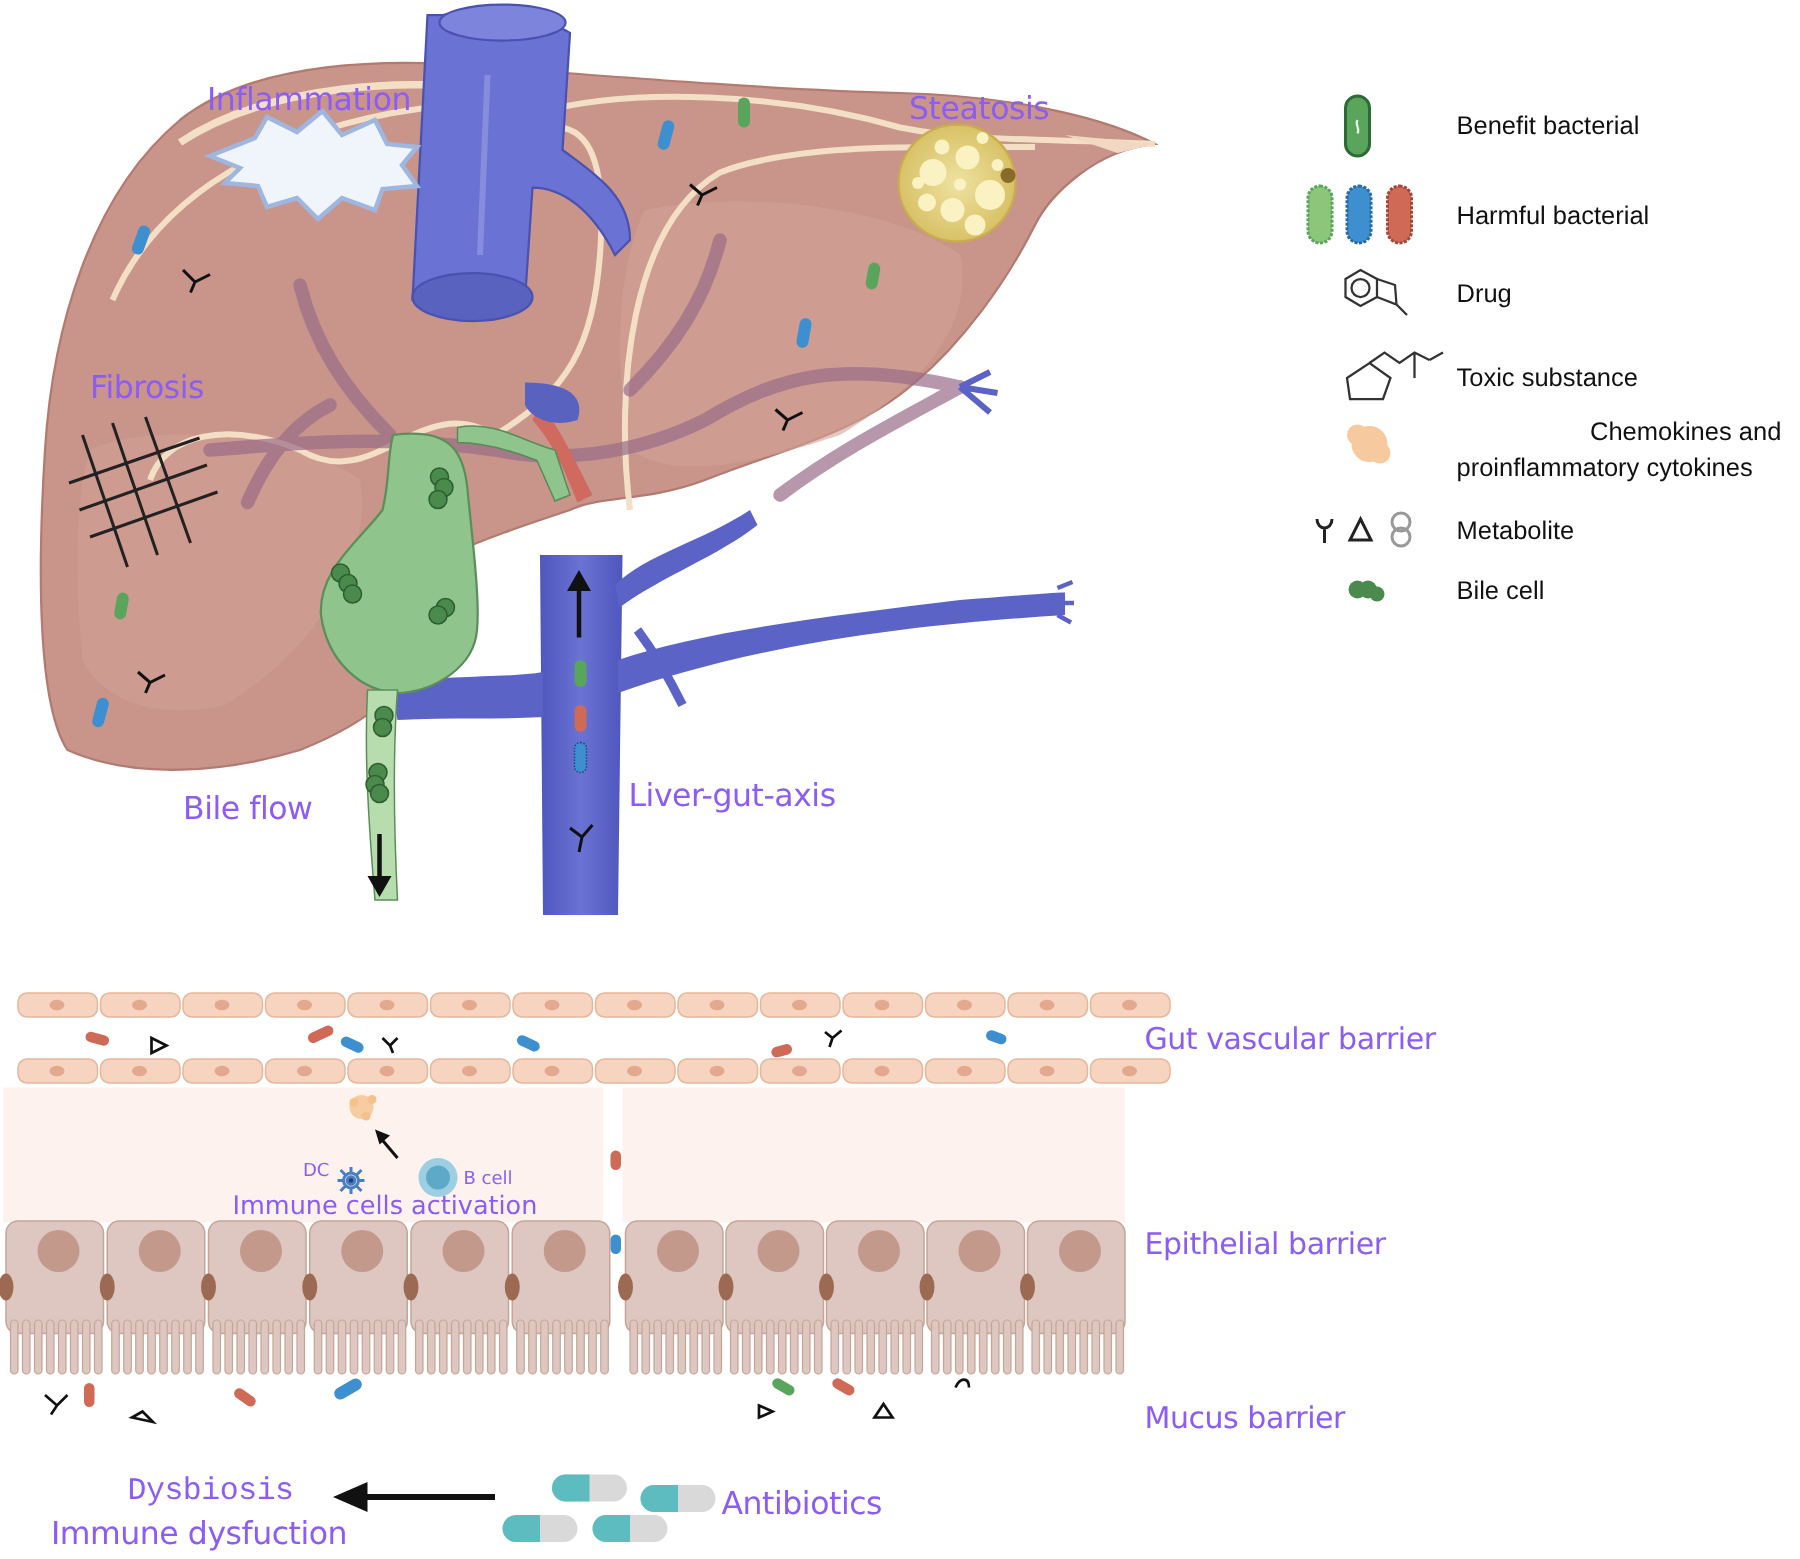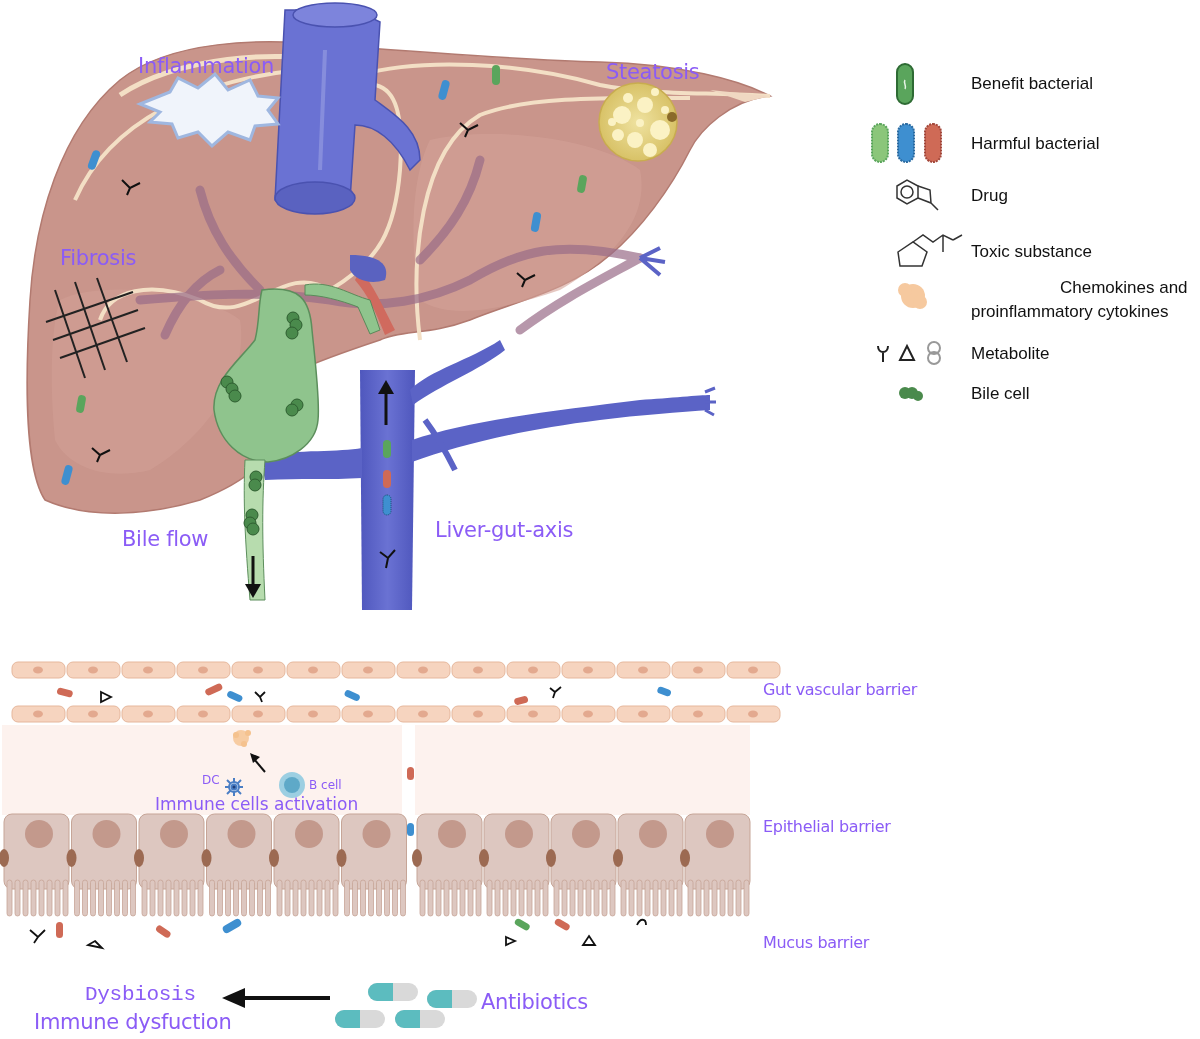--- a/index.html
+++ b/index.html
@@ -1,20 +1,20 @@
 <!DOCTYPE html>
 <html><head>
 <meta charset="utf-8">
 <style>
   html, body { margin: 0; padding: 0; background: #ffffff; }
   body { width: 1200px; height: 1039px; position: relative; overflow: hidden; font-family: "DejaVu Sans", sans-serif; }
   #stage { position: absolute; left: 0; top: 0; width: 1200px; height: 1039px; }
   .label { position: absolute; color: #8b5cf6; white-space: nowrap; font-family: "DejaVu Sans", sans-serif; }
   .lbl-big { font-size: 21px; letter-spacing: -0.3px; }
-  .lbl-mid { font-size: 16px; letter-spacing: -0.3px; text-align: center; }
+  .lbl-mid { font-size: 20px; letter-spacing: -0.3px; text-align: center; }
   .legend-text { position: absolute; font-family: "Liberation Sans", sans-serif; font-size: 17px; color: #111; white-space: nowrap; line-height: 24px; }
   .small-lbl { font-size: 12px; }
 </style>
 </head>
 <body>
 
 <div id="stage">
 
 <svg width="1200" height="1039" viewBox="0 0 1200 1039" xmlns="http://www.w3.org/2000/svg" style="position:absolute;left:0;top:0">
   <defs>
@@ -444,21 +444,21 @@
           <circle cx="912" cy="393" r="6"></circle>
           <circle cx="918" cy="396" r="5"></circle>
     </g>
   </g>
 </svg>
 
 <div class="label lbl-big" style="left:138px;top:54px;">Inflammation</div>
 <div class="label lbl-big" style="left:606px;top:60px;">Steatosis</div>
 <div class="label lbl-big" style="left:60px;top:246px;">Fibrosis</div>
 <div class="label lbl-big" style="left:122px;top:527px;">Bile flow</div>
-<div class="label lbl-big" style="left:435px;top:518px;">Liver-gut-axis</div>
+<div class="label lbl-big" style="left:419px;top:518px;">Liver-gut-axis</div>
 
 <div class="legend-text" style="left:971px;top:72px;">Benefit bacterial</div>
 <div class="legend-text" style="left:971px;top:132px;">Harmful bacterial</div>
 <div class="legend-text" style="left:971px;top:184px;">Drug</div>
 <div class="legend-text" style="left:971px;top:240px;">Toxic substance</div>
 <div class="legend-text" style="left:1024px;top:276px;margin-left:36px;">Chemokines and</div>
 <div class="legend-text" style="left:971px;top:300px;">proinflammatory cytokines</div>
 <div class="legend-text" style="left:971px;top:342px;">Metabolite</div>
 <div class="legend-text" style="left:971px;top:382px;">Bile cell</div>
 

